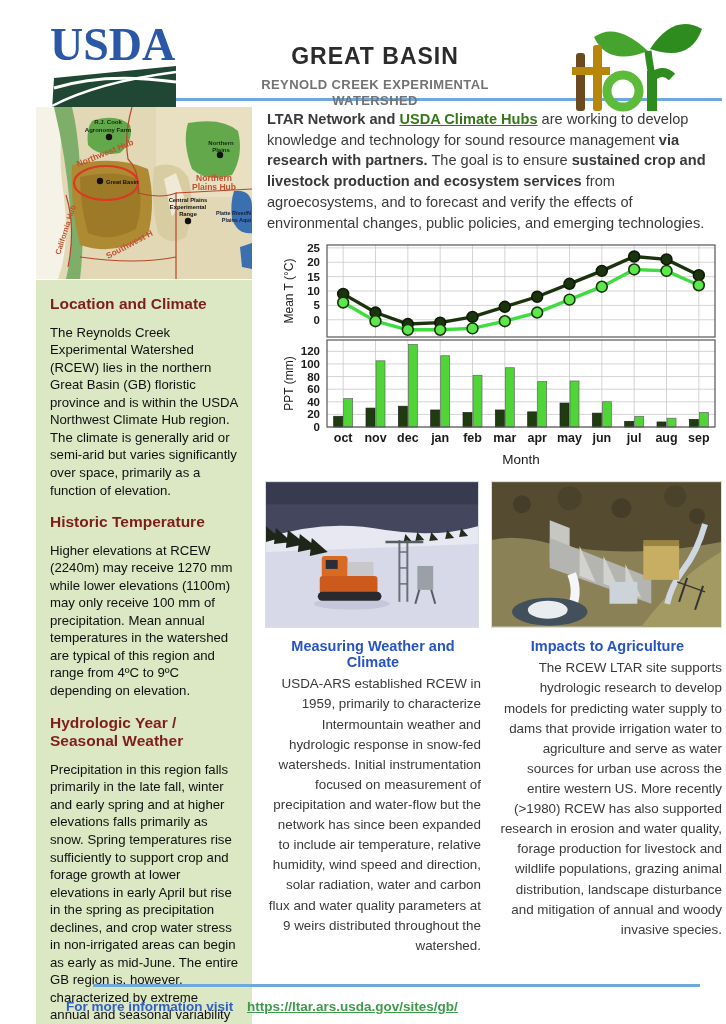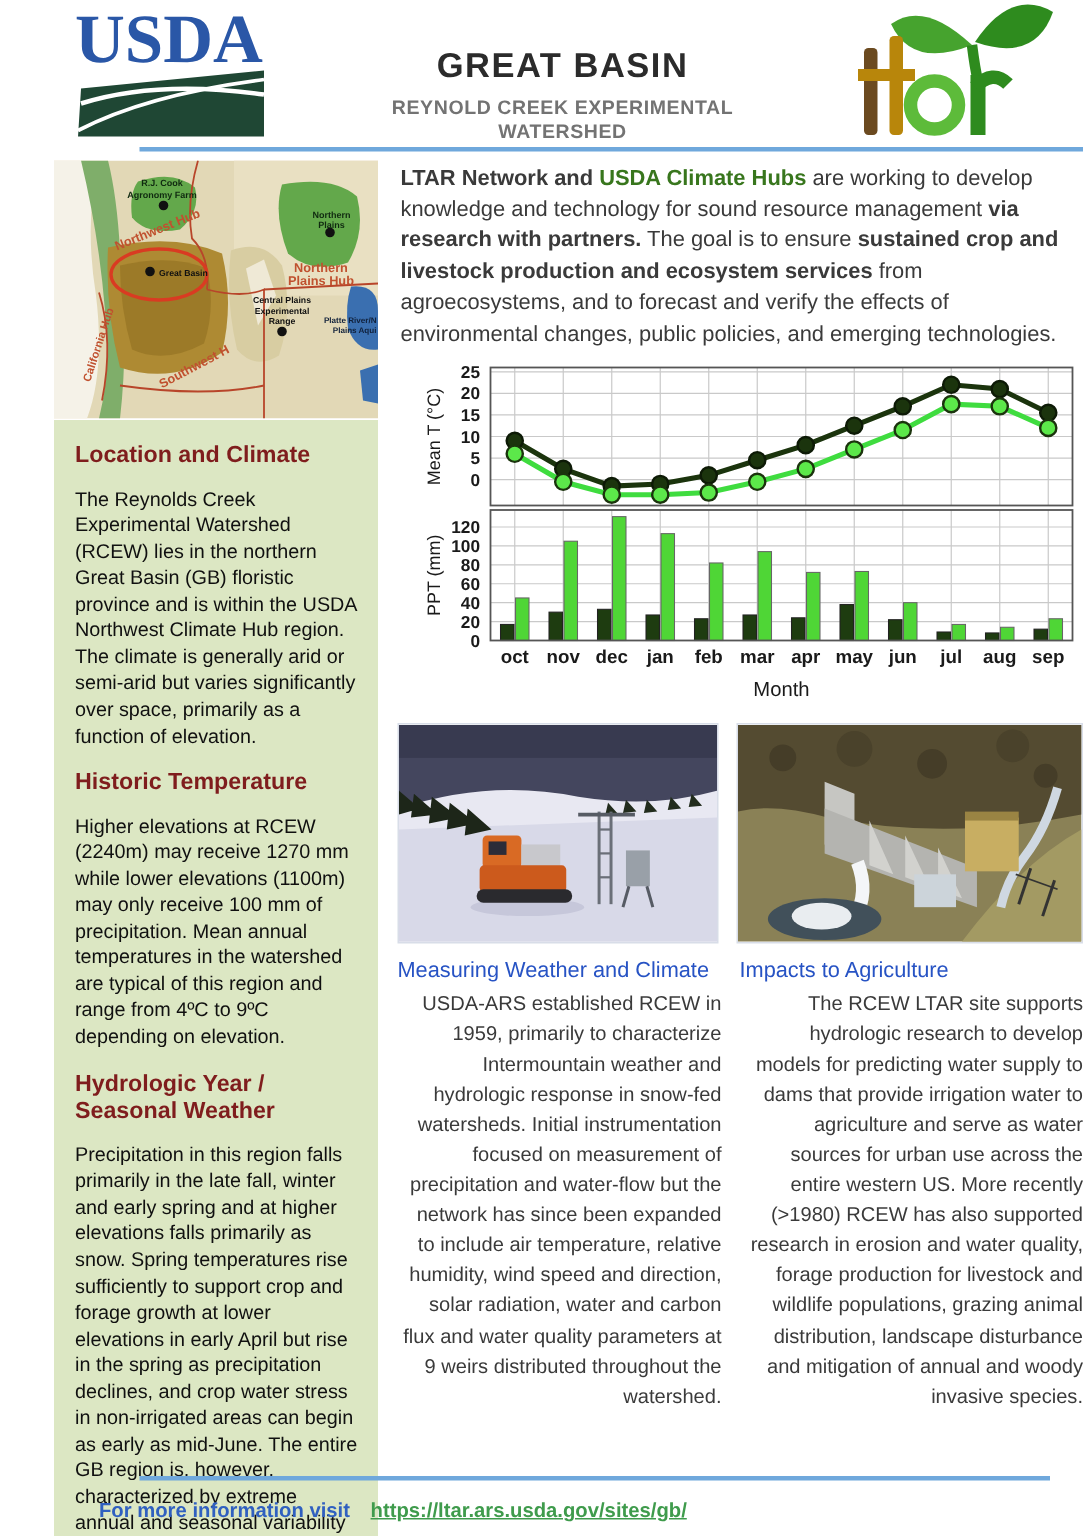--- a/index.html
+++ b/index.html
@@ -1,51 +1,51 @@
 <!DOCTYPE html>
 <html><head>
 <meta charset="utf-8">
 <style>
   html,body{margin:0;padding:0;background:#fff;}
   body{font-family:"Liberation Sans","DejaVu Sans",sans-serif;color:#3a3a3a;}
   .page{position:relative;width:726px;height:1024px;background:#fff;overflow:hidden;margin:0 auto;}
 
   
-  .header{display:flex;align-items:flex-end;padding:38px 18px 0 50px;height:96px;box-sizing:border-box;}
+  .header{display:flex;align-items:center;padding:38px 18px 0 50px;height:96px;box-sizing:border-box;}
   .usda-logo{width:132px;flex:0 0 132px;}
   .title-block{flex:1;text-align:center;padding-top:18px;}
   .title{font-size:23px;font-weight:bold;color:#2b2b2b;letter-spacing:1px;}
   .subtitle{font-size:13px;font-weight:bold;color:#737373;letter-spacing:.4px;margin-top:7px;line-height:1.25;}
   .ltar-logo{width:140px;flex:0 0 140px;}
   .blue-rule{height:3px;background:#6fa8dc;margin:2px 4px 0 93px;}
 
   
   .main{display:flex;padding:6px 4px 0 36px;}
   .left-col{width:216px;flex:0 0 216px;}
   .right-col{flex:1;padding-left:13px;width:457px;}
 
   .map-figure{width:216px;height:172px;display:block;}
   .info-box{background:#dce7c3;margin-top:1px;padding:13px 13px 16px 14px;box-sizing:border-box;width:216px;}
   .info-box h3{font-size:15.5px;font-weight:bold;color:#7f1d1d;margin:14px 0 10px 0;line-height:1.2;}
   .info-box h3:first-child{margin-top:2px;}
   .info-box p{font-size:13.2px;line-height:1.33;color:#101010;margin:0 0 6px 0;}
 
   .intro{font-size:14.6px;line-height:1.42;color:#3a3a3a;margin:2px 6px 4px 2px;}
-  .green-link{color:#38761d;}
+  .green-link{color:#38761d;text-decoration:underline;}
   .chart-wrap{margin:4px 0 0 16px;}
   .caption{font-size:13px;line-height:1.48;color:#3d5ac6;margin:2px 8px 0 0;}
 
   .photos{display:flex;gap:12px;margin-top:8px;}
   .photo{display:block;border:1px solid #d8dde8;}
 
   .sections{display:flex;gap:12px;margin-top:6px;}
   .section{box-sizing:border-box;}
   .section.weather{width:216px;flex:0 0 216px;}
   .section.agriculture{width:240px;flex:1;}
-  .section h4{font-size:14.5px;font-weight:normal;color:#2753c4;margin:4px 0 4px 0;}
+  .section h4{font-size:14.5px;font-weight:bold;color:#2753c4;text-align:center;margin:4px 0 4px 0;}
   .section p{font-size:13.4px;line-height:1.5;color:#3a3a3a;margin:0;text-align:right;}
 
   
   .footer{position:absolute;left:0;right:0;bottom:10px;}
   .footer-rule{height:3px;background:#6fa8dc;margin:0 26px 12px 93px;}
   .footer-text{font-size:13.5px;color:#3060c0;font-weight:600;padding-left:66px;}
   .footer-link{color:#3f9b4c;text-decoration:underline;font-weight:600;margin-left:10px;}
 </style>
 </head>
 <body>

